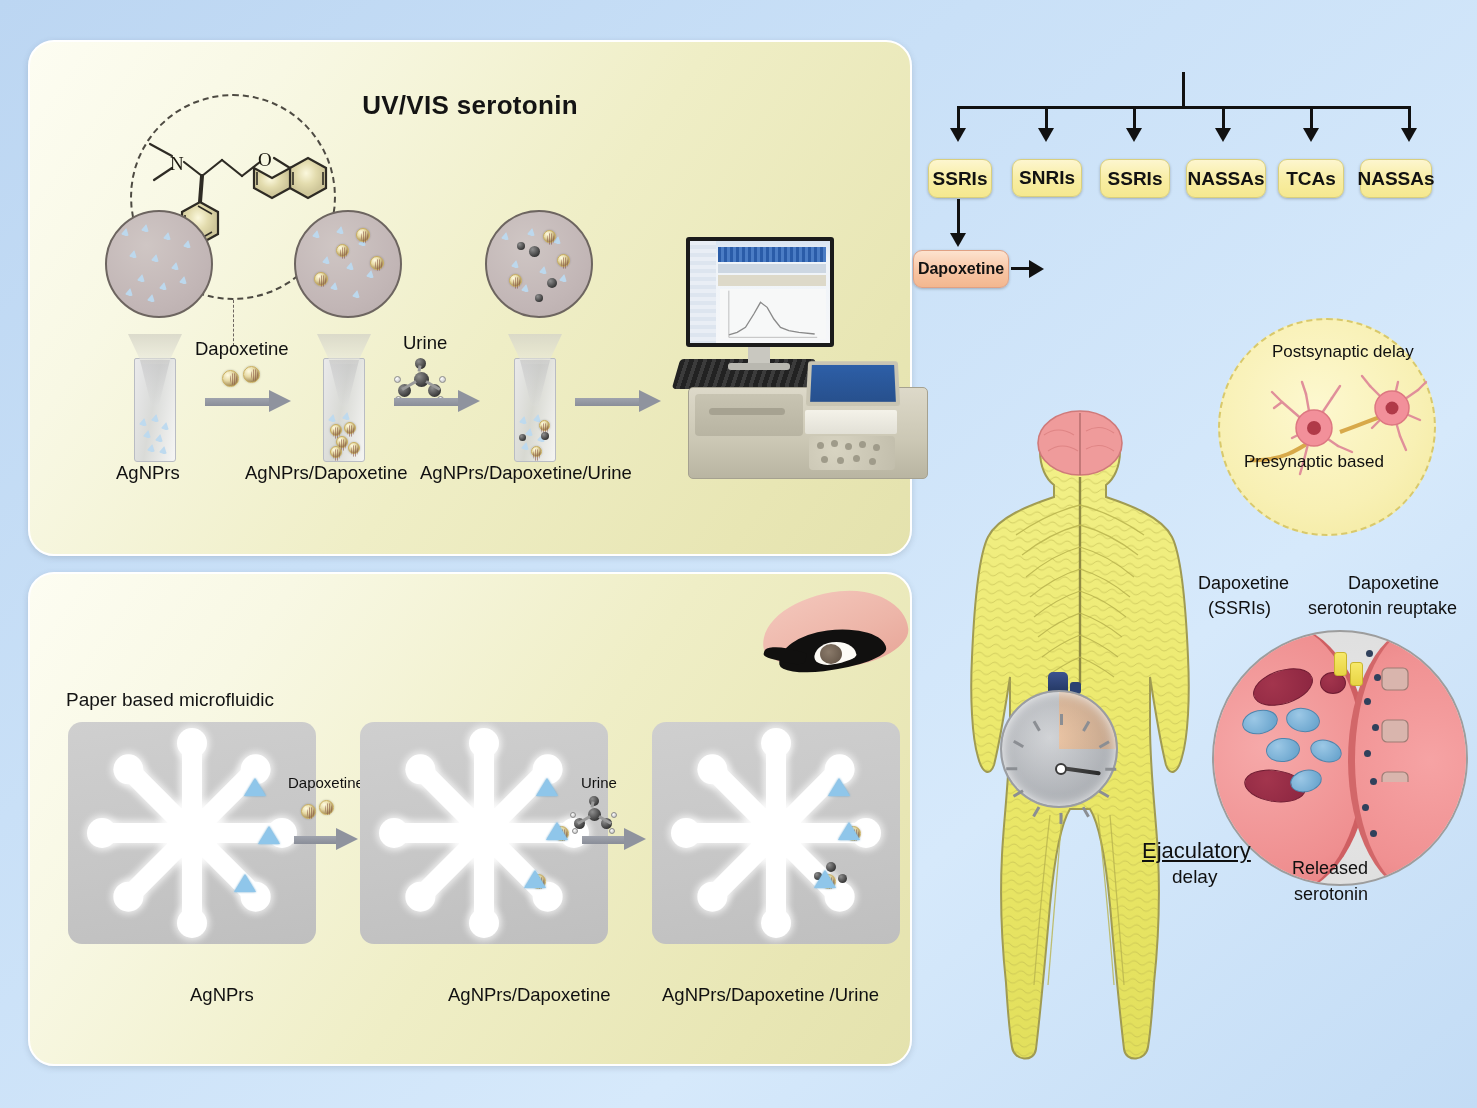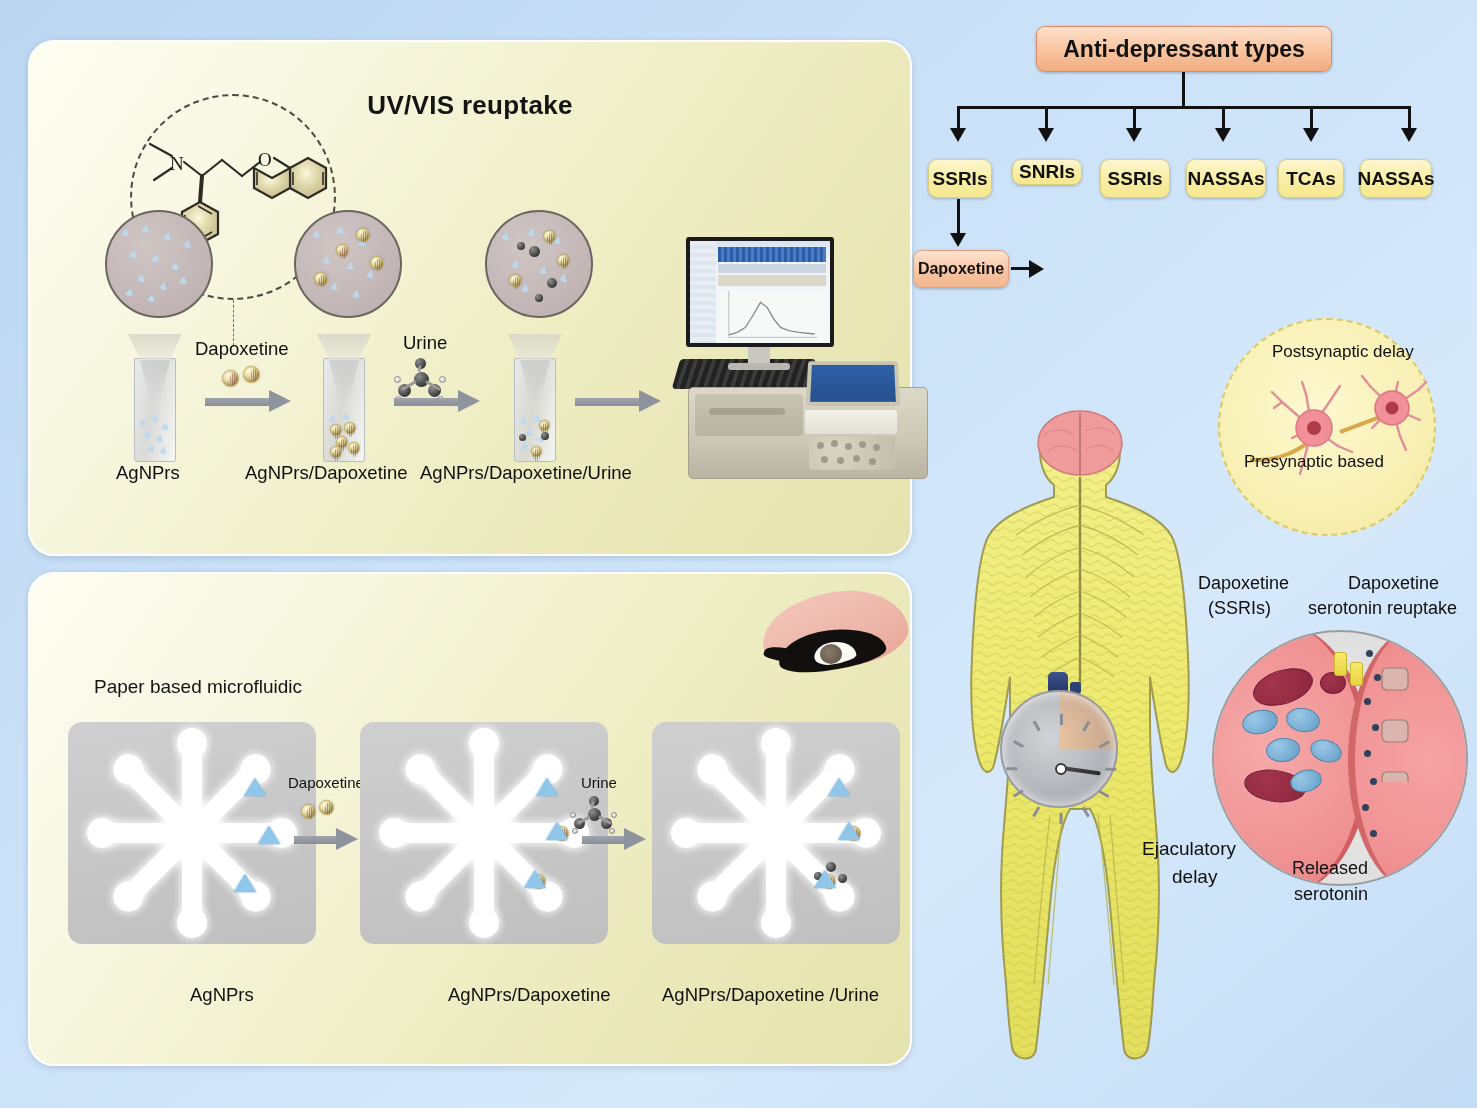--- a/index.html
+++ b/index.html
@@ -308,21 +308,21 @@
     background:linear-gradient(180deg,#f4f2e9,#e2e0d6); border-radius:2px;
   }
 </style>
 </head>
 <body>
 
 <div class="stage">
 
   <div class="panel" id="panel-uv">
 
-    <div class="panel-title" id="uv-title">UV/VIS reuptake</div>
+    <div class="panel-title" id="uv-title">UV/VIS serotonin</div>
 
     <div class="dashcircle" style="left:100px;top:52px;width:206px;height:206px;">
       <svg viewBox="0 0 206 206" width="206" height="206">
         <g stroke="#2e2b24" stroke-width="2.2" fill="none" stroke-linecap="round">
 
           <line x1="18" y1="48" x2="40" y2="60"></line>
           <line x1="22" y1="84" x2="40" y2="72"></line>
 
           <line x1="52" y1="66" x2="70" y2="80"></line>
 
@@ -535,21 +535,21 @@
           <span class="kdot" style="left:28px;top:21px;"></span>
           <span class="kdot" style="left:44px;top:19px;"></span>
           <span class="kdot" style="left:60px;top:22px;"></span>
         </div>
       </div>
     </div>
   </div>
 
   <div class="panel" id="panel-eye">
 
-    <div class="sub-label" style="left:36px;top:102px;margin-left:28px;">Paper based microfluidic</div>
+    <div class="sub-label" style="left:36px;top:115px;">Paper based microfluidic</div>
 
     <div class="chip" style="left:38px;top:148px;">
       <div class="spoke" style="transform:rotate(0deg);"></div>
       <div class="spoke" style="transform:rotate(45deg);"></div>
       <div class="spoke" style="transform:rotate(90deg);"></div>
       <div class="spoke" style="transform:rotate(135deg);"></div>
       <div class="spoke" style="transform:rotate(180deg);"></div>
       <div class="spoke" style="transform:rotate(225deg);"></div>
       <div class="spoke" style="transform:rotate(270deg);"></div>
       <div class="spoke" style="transform:rotate(315deg);"></div>
@@ -647,44 +647,41 @@
   </div>
 
   <div id="eye-icon">
     <div class="lid"></div>
     <div class="eyeball"></div>
     <div class="sclera"></div>
     <div class="iris"></div>
     <div class="lash"></div>
   </div>
 
-  <div class="fbox head-box" style="left:1036px;top:26px;width:296px;height:46px;">
-    <span>Anti-depressant types</span>
-  </div>
 
   <div class="kline" style="left:1182px;top:72px;width:3px;height:36px;"></div>
   <div class="kline" style="left:957px;top:106px;width:454px;height:3px;"></div>
 
   <div class="kline" style="left:957px;top:106px;width:3px;height:24px;"></div>
   <div class="karrow" style="left:950px;top:128px;"></div>
   <div class="kline" style="left:1045px;top:106px;width:3px;height:24px;"></div>
   <div class="karrow" style="left:1038px;top:128px;"></div>
   <div class="kline" style="left:1133px;top:106px;width:3px;height:24px;"></div>
   <div class="karrow" style="left:1126px;top:128px;"></div>
   <div class="kline" style="left:1222px;top:106px;width:3px;height:24px;"></div>
   <div class="karrow" style="left:1215px;top:128px;"></div>
   <div class="kline" style="left:1310px;top:106px;width:3px;height:24px;"></div>
   <div class="karrow" style="left:1303px;top:128px;"></div>
   <div class="kline" style="left:1408px;top:106px;width:3px;height:24px;"></div>
   <div class="karrow" style="left:1401px;top:128px;"></div>
 
   <div class="fbox type-box" style="left:928px;top:159px;width:64px;height:39px;">
     <span>SSRIs</span>
     </div>
-  <div class="fbox type-box" style="left:1012px;top:159px;width:70px;height:26px;">
+  <div class="fbox type-box" style="left:1012px;top:159px;width:70px;height:38px;">
     <span>SNRIs</span>
     </div>
   <div class="fbox type-box" style="left:1100px;top:159px;width:70px;height:39px;">
     <span>SSRIs</span>
     </div>
   <div class="fbox type-box" style="left:1186px;top:159px;width:80px;height:39px;">
     <span>NASSAs</span>
     </div>
   <div class="fbox type-box" style="left:1278px;top:159px;width:66px;height:39px;">
     <span>TCAs</span>
@@ -909,16 +906,16 @@
       <span class="tick" style="transform:rotate(330deg);"></span>
       <span class="hand"></span>
       <span class="hand-pin"></span>
     </div>
   </div>
 
   <svg class="svg-layer">
     <path d="M1222 796 C 1160 828 1110 820 1078 802" stroke="#060606" stroke-width="6" fill="none"></path>
     <polygon points="1096 784 1056 808 1100 824" fill="#060606"></polygon>
   </svg>
-  <div class="cap" style="left:1142px;top:838px;font-size:19px;">Ejaculatory</div>
+  <div class="cap" style="left:1142px;top:838px;font-size:22px;text-decoration:underline;">Ejaculatory</div>
   <div class="cap" style="left:1172px;top:866px;font-size:19px;">delay</div>
 
 </div>
 
 </body></html>

